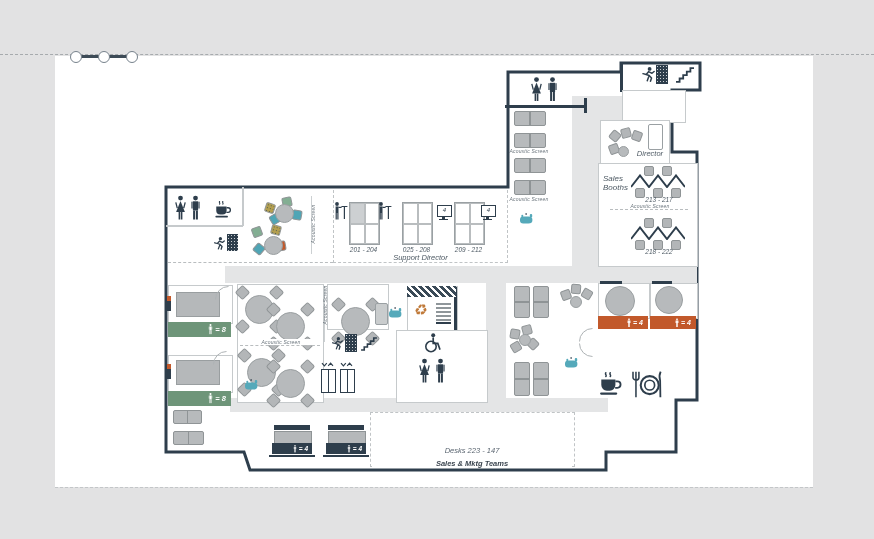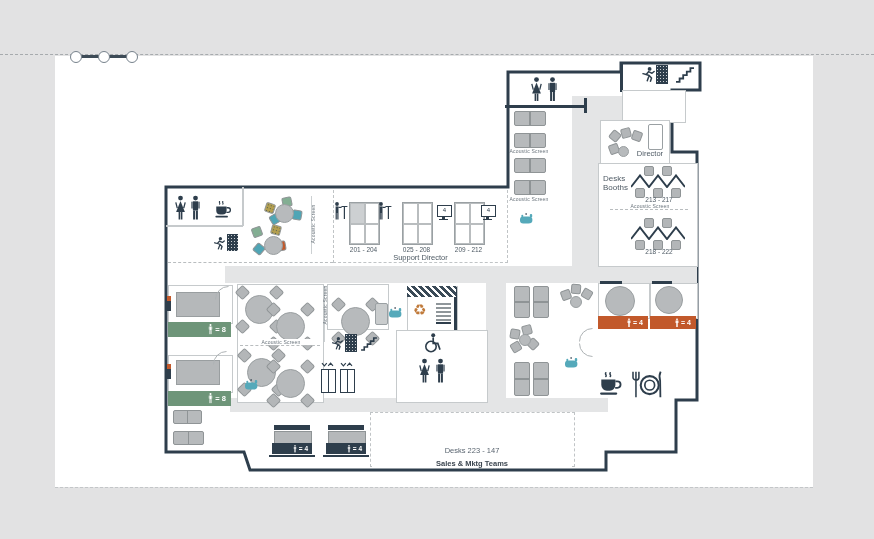--- a/index.html
+++ b/index.html
@@ -1,16 +1,16 @@
 <!DOCTYPE html>
 <html><head>
 <meta charset="utf-8">
 <style>
   html,body{margin:0;padding:0;background:#e2e2e3;font-family:"Liberation Sans",sans-serif;}
-  #app{position:relative;width:874px;height:539px;background:#e2e2e3;overflow:hidden;}
+  #app{position:relative;width:874px;height:539px;background:#e2e2e3;overflow:hidden;font-style:italic;}
   .a{position:absolute;box-sizing:border-box;}
   .ico{position:absolute;line-height:0;}
   .cor{position:absolute;background:#e4e5e6;}
   .room{position:absolute;background:#fff;border:1.5px solid #c6cacc;}
   .wallseg{position:absolute;background:#2e3e4c;}
   .dashh{position:absolute;border-top:1px dashed #b9bdbf;}
   .lbl{position:absolute;color:#4e5a64;text-align:center;white-space:nowrap;}
   .t5{font-size:5px;letter-spacing:.2px;color:#6a747c;}
   .t6{font-size:6.5px;}
   .t7{font-size:7.5px;}
@@ -189,21 +189,21 @@
     </svg>
 
   <div class="chs" style="left:610px;top:131px;transform:rotate(40deg);"></div>
   <div class="chs" style="left:621px;top:128px;transform:rotate(-15deg);"></div>
   <div class="chs" style="left:632px;top:131px;transform:rotate(20deg);"></div>
   <div class="chs" style="left:609px;top:144px;transform:rotate(70deg);"></div>
   <div class="tbl" style="left:618px;top:146px;width:9px;height:9px;"></div>
   <div class="a" style="left:648px;top:124px;width:15px;height:26px;background:#fff;border:1px solid #9aa0a3;border-radius:2px;"></div>
   <div class="lbl t7" style="left:630px;top:149px;width:40px;">Director</div>
 
-  <div class="lbl t8" style="left:603px;top:174px;width:34px;text-align:left;white-space:normal;">Desks Booths</div>
+  <div class="lbl t8" style="left:603px;top:174px;width:34px;text-align:left;white-space:normal;">Sales Booths</div>
   <div>
     <div class="chs" style="left:644px;top:166px;"></div>
     <div class="chs" style="left:662px;top:166px;"></div>
     <svg class="ico" width="54" height="14" style="left:631px;top:174px;">
         <use href="#sym-zig"></use>
       </svg>
     <div class="chs" style="left:635px;top:188px;"></div>
     <div class="chs" style="left:653px;top:188px;"></div>
     <div class="chs" style="left:671px;top:188px;"></div>
   </div>

